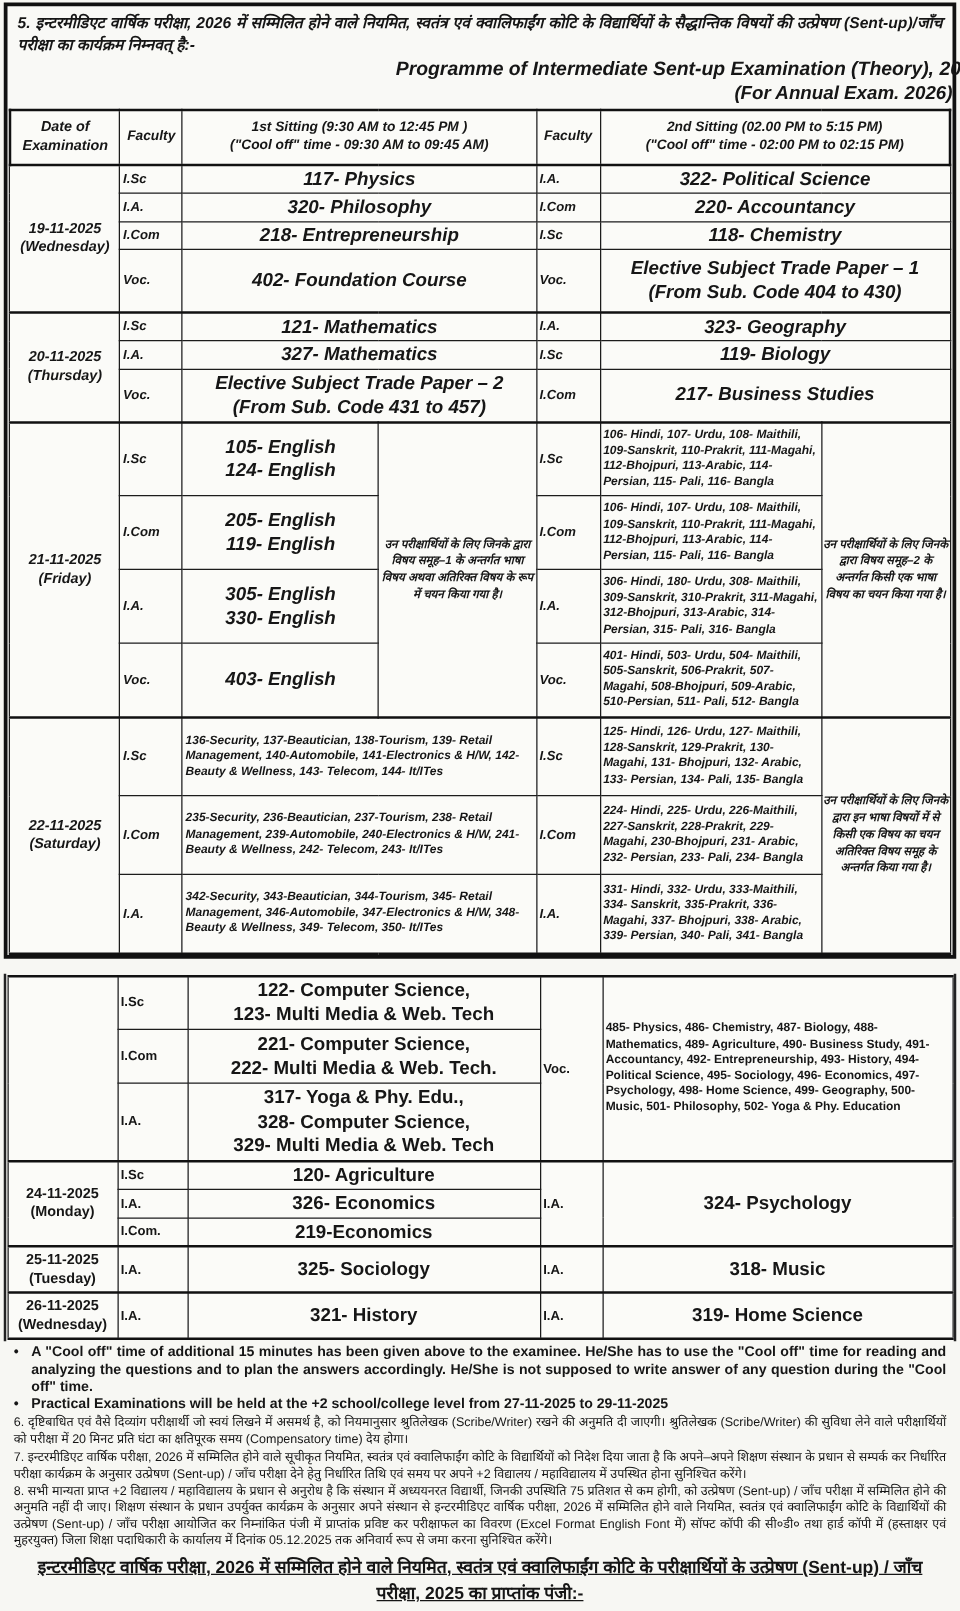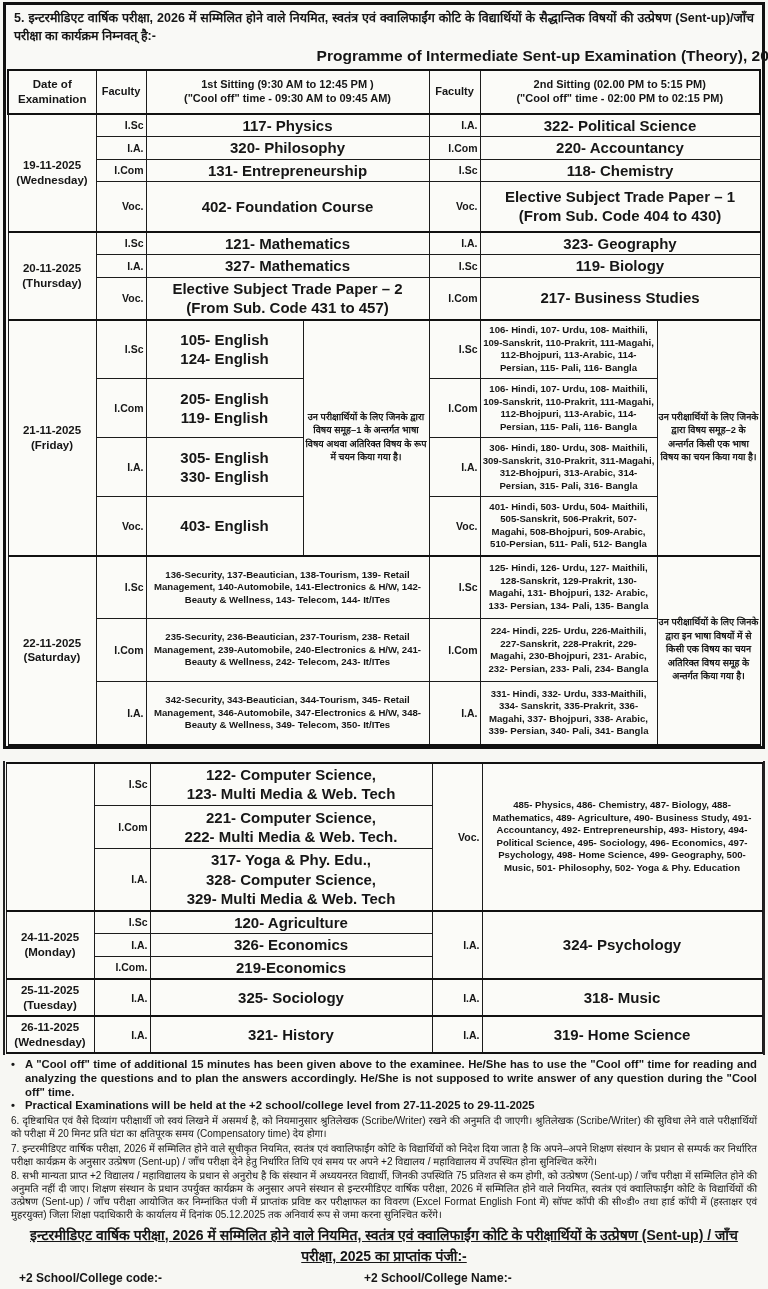--- a/index.html
+++ b/index.html
@@ -1,34 +1,34 @@
 <!DOCTYPE html>
 <html><head>
 <meta charset="utf-8">
 <style>
   html,body{margin:0;padding:0;background:#e9e9e6;}
   body{width:768px;height:1289px;overflow:hidden;
        font-family:"Liberation Sans","DejaVu Sans",sans-serif;color:#161616;}
   .page{width:768px;height:1289px;background:#f7f7f3;position:relative;box-sizing:border-box;padding:2px 3px;}
   
-  .sec1{border:3px solid #111;background:#f9f9f6;box-sizing:border-box;}
+  .sec1{border:3px solid #111;background:#f9f9f6;box-sizing:border-box;font-style:italic;}
   .intro{font-size:12.5px;font-weight:bold;line-height:1.4;padding:5px 8px 1px 8px;text-align:justify;}
   .title{text-align:right;font-weight:bold;font-size:15.5px;line-height:1.2;margin:1px 0 3px 0;padding-left:28px;}
   .title .t2{font-size:15px;}
   
   table{border-collapse:collapse;table-layout:fixed;width:756px;margin:0 auto;background:#fbfbf8;}
   .t1{width:752px;}
   td,th{border:1.6px solid #1c1c1c;padding:1px 2px;vertical-align:middle;box-sizing:border-box;}
   tbody.grp{border-top:2.6px solid #111;border-bottom:2.6px solid #111;}
   thead{border:2.6px solid #111;padding-left:32px;}
   th{font-size:11px;font-weight:bold;text-align:center;line-height:1.2;}
   .cell-date{font-weight:bold;font-size:11.5px;text-align:center;white-space:pre-line;line-height:1.25;}
-  .cell-fac{font-weight:bold;font-size:10.5px;text-align:right;margin-top:14px;}
+  .cell-fac{font-weight:bold;font-size:10.5px;text-align:left;margin-top:14px;}
   .cell-sub{font-weight:bold;font-size:15px;text-align:center;white-space:pre-line;line-height:1.3;}
-  .cell-list{font-weight:bold;font-size:9.6px;text-align:center;line-height:1.3;}
+  .cell-list{font-weight:bold;font-size:9.6px;text-align:left;line-height:1.3;}
   .cell-note{font-weight:bold;font-size:9.3px;text-align:center;line-height:1.45;padding:18px 1px;}
   .rh1{height:19px;} .rh2{height:50px;} .rh3{height:40px;}
   .rhF{height:59px;} .rhS{height:63px;}
   .rhA{height:43px;} .rhB{height:20px;} .rhC{height:37px;}
   
   .sec2{margin-top:12px;border-left:2px solid #222;border-right:2px solid #222;padding:1px 0;}
   
   .notes{padding:3px 8px 0 8px;}
   .bullet{display:flex;gap:6px;font-size:11.3px;line-height:1.22;text-align:justify;}
   .bullet .dot{flex:0 0 8px;font-weight:bold;}
@@ -40,20 +40,21 @@
 </style>
 </head>
 <body>
 
 <div class="page">
 
   <div class="sec1">
     <div class="intro">5.   इन्टरमीडिएट वार्षिक परीक्षा, 2026 में सम्मिलित होने वाले नियमित, स्वतंत्र एवं क्वालिफाईंग कोटि के विद्यार्थियों के सैद्धान्तिक विषयों की उत्प्रेषण (Sent-up)/जाँच परीक्षा का कार्यक्रम निम्नवत् है:-</div>
     <div class="title">
       <div class="t1">Programme of Intermediate Sent-up Examination (Theory), 2025</div>
+      <div class="t2">(For Annual Exam. 2026)</div>
     </div>
 
     <table class="t1">
       <colgroup>
         <col style="width:88px">
           <col style="width:50px">
           <col style="width:157px">
           <col style="width:126px">
         <col style="width:51px">
           <col style="width:177px">
@@ -86,21 +87,21 @@
           <td class="cell-sub" colspan="2">322- Political Science</td>
         </tr>
         <tr class="rh1">
           <td class="cell-fac">I.A.</td>
           <td class="cell-sub" colspan="2">320- Philosophy</td>
           <td class="cell-fac">I.Com</td>
           <td class="cell-sub" colspan="2">220- Accountancy</td>
         </tr>
         <tr class="rh1">
           <td class="cell-fac">I.Com</td>
-          <td class="cell-sub" colspan="2">131- Entrepreneurship</td>
+          <td class="cell-sub" colspan="2">218- Entrepreneurship</td>
           <td class="cell-fac">I.Sc</td>
           <td class="cell-sub" colspan="2">118- Chemistry</td>
         </tr>
         <tr class="rh2">
           <td class="cell-fac">Voc.</td>
           <td class="cell-sub" colspan="2">402- Foundation Course</td>
           <td class="cell-fac">Voc.</td>
           <td class="cell-sub" colspan="2">Elective Subject Trade Paper – 1
 (From Sub. Code 404 to 430)</td>
         </tr>

